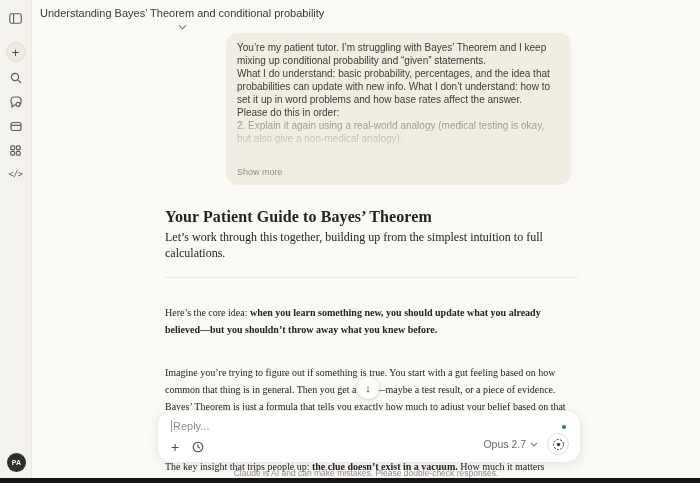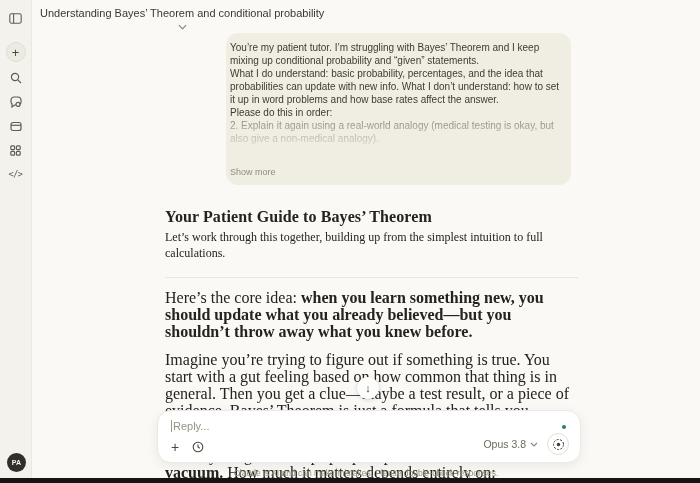--- a/index.html
+++ b/index.html
@@ -39,35 +39,35 @@
     position:absolute; left:40px; top:7px; display:flex; align-items:center; gap:5px; z-index:25;flex-direction:column;
   }
   .header-title { font-size:11px; color:#3a3930; font-weight:400; cursor:pointer; }
   .header-chevron { color:#8a887c; display:flex; align-items:center; cursor:pointer; }
 
   
   .conversation { position:absolute; left:165px; top:0; width:413px; }
 
   .user-bubble {
     margin-top:33px; margin-left:61px; width:345px;
-    background:#F0EDE3; border-radius:12px; padding:8px 11px 6px 4px;
+    background:#F0EDE3; border-radius:12px; padding:8px 11px 6px 11px;
     font-size:10px; line-height:13px; color:#3d3c33; position:relative;
   }
   .user-bubble p { margin:0; }
   .faded-item { color:#716f63;
     -webkit-mask-image:linear-gradient(180deg, rgba(0,0,0,.8), rgba(0,0,0,.18));
     mask-image:linear-gradient(180deg, rgba(0,0,0,.8), rgba(0,0,0,.18)); }
   .show-more { margin-top:21px; font-size:9px; color:#8f8d80; cursor:pointer; display:inline-block; }
 
   .response { font-family:"Liberation Serif", serif; color:#24231d; }
   .response h1 { font-size:16px; line-height:20px; font-weight:bold; margin-top:22px; letter-spacing:0.1px; }
   .response .intro { font-size:12px; line-height:16px; margin-top:2px; }
   .divider { border:none; border-top:1px solid #E9E7DD; margin-top:16px; }
   .response h2 { font-size:13.5px; line-height:17px; font-weight:bold; margin-top:19px; }
-  .response p.body { font-size:16px; line-height:17px; margin-top:11px; }
+  .response p.body { font-size:10px; line-height:17px; margin-top:26px; }
   .response b { font-weight:bold; }
 
   
   .scroll-down {
     position:absolute; left:357px; top:377px; width:22px; height:22px; border-radius:50%;
     background:#FDFDFB; box-shadow:0 1px 4px rgba(0,0,0,0.15), 0 0 0 0.5px rgba(0,0,0,0.04);
     display:flex; align-items:center; justify-content:center;
     font-size:11px; color:#3d3c35; cursor:pointer; z-index:20;
   }
 
@@ -195,21 +195,21 @@
     </div>
     <div class="tool-btn">
       <svg width="12" height="12" viewBox="0 0 12 12" fill="none" stroke="#4a4940" stroke-width="1.1">
         <circle cx="6" cy="6" r="4.8"></circle>
         <polyline points="6,3.4 6,6 7.8,7.2"></polyline>
       </svg>
     </div>
   </div>
   <div class="composer-right">
     <div class="model-select">
-      <span class="model-label">Opus 3.8</span>
+      <span class="model-label">Opus 2.7</span>
       <svg width="8" height="5" viewBox="0 0 8 5" fill="none" stroke="#8a887c" stroke-width="1.1">
         <polyline points="1,1 4,4 7,1"></polyline>
       </svg>
     </div>
     <div class="voice-btn">
       <svg width="13" height="13" viewBox="0 0 13 13" fill="none">
         <circle cx="6.5" cy="6.5" r="5" stroke="#3d3c35" stroke-width="1" stroke-dasharray="2.2 1.3"></circle>
         <circle cx="6.5" cy="6.5" r="1.7" fill="#3d3c35"></circle>
       </svg>
     </div>

